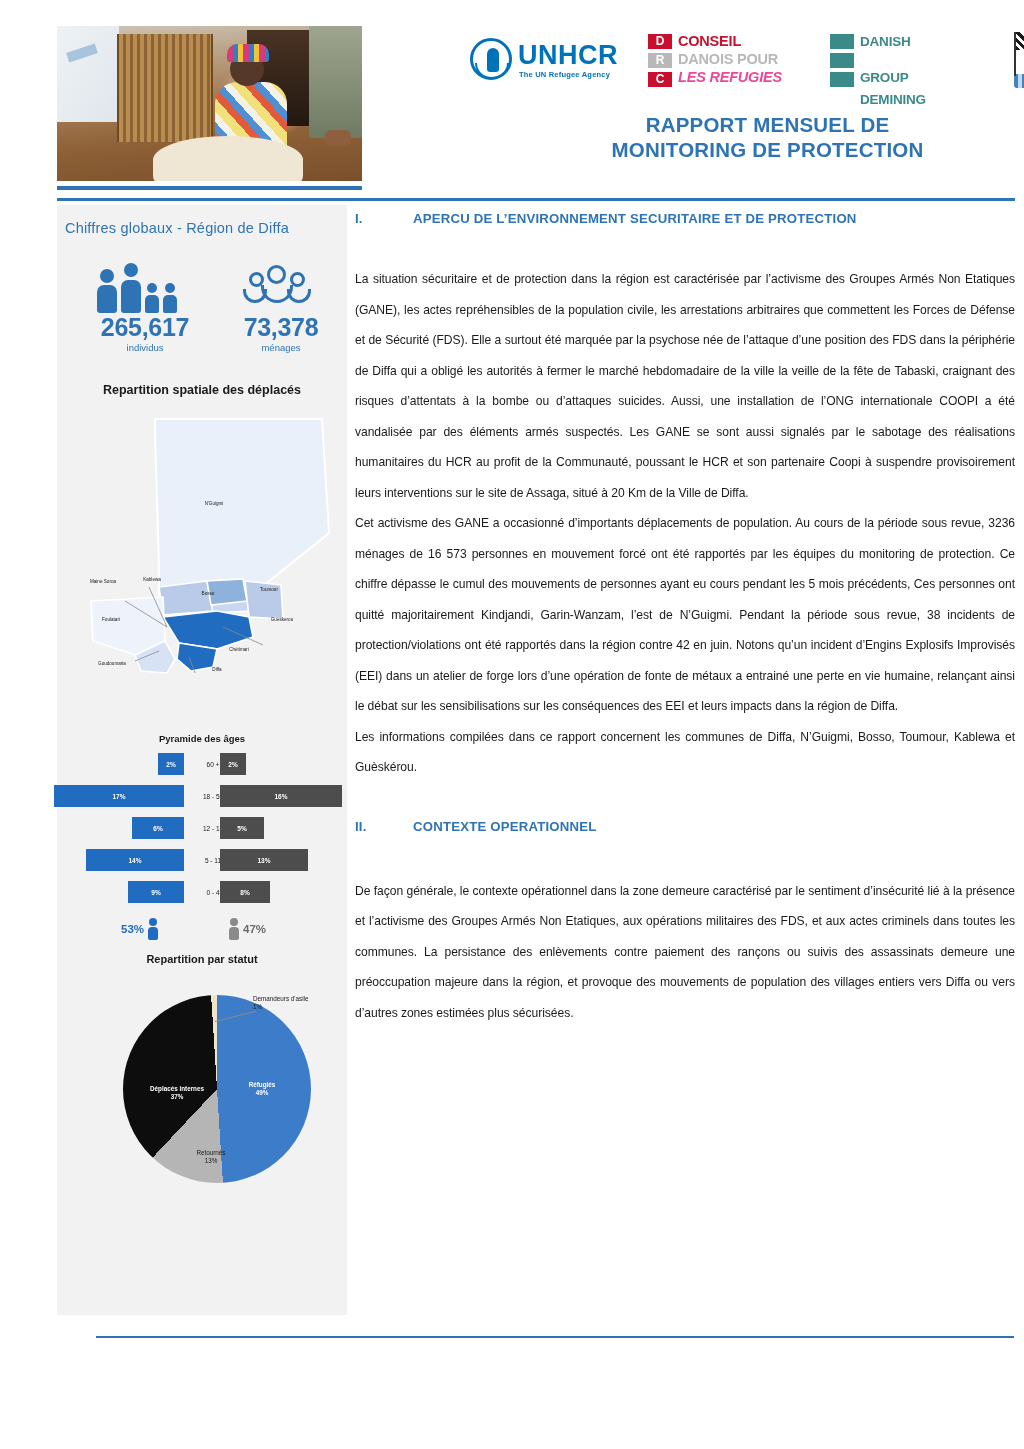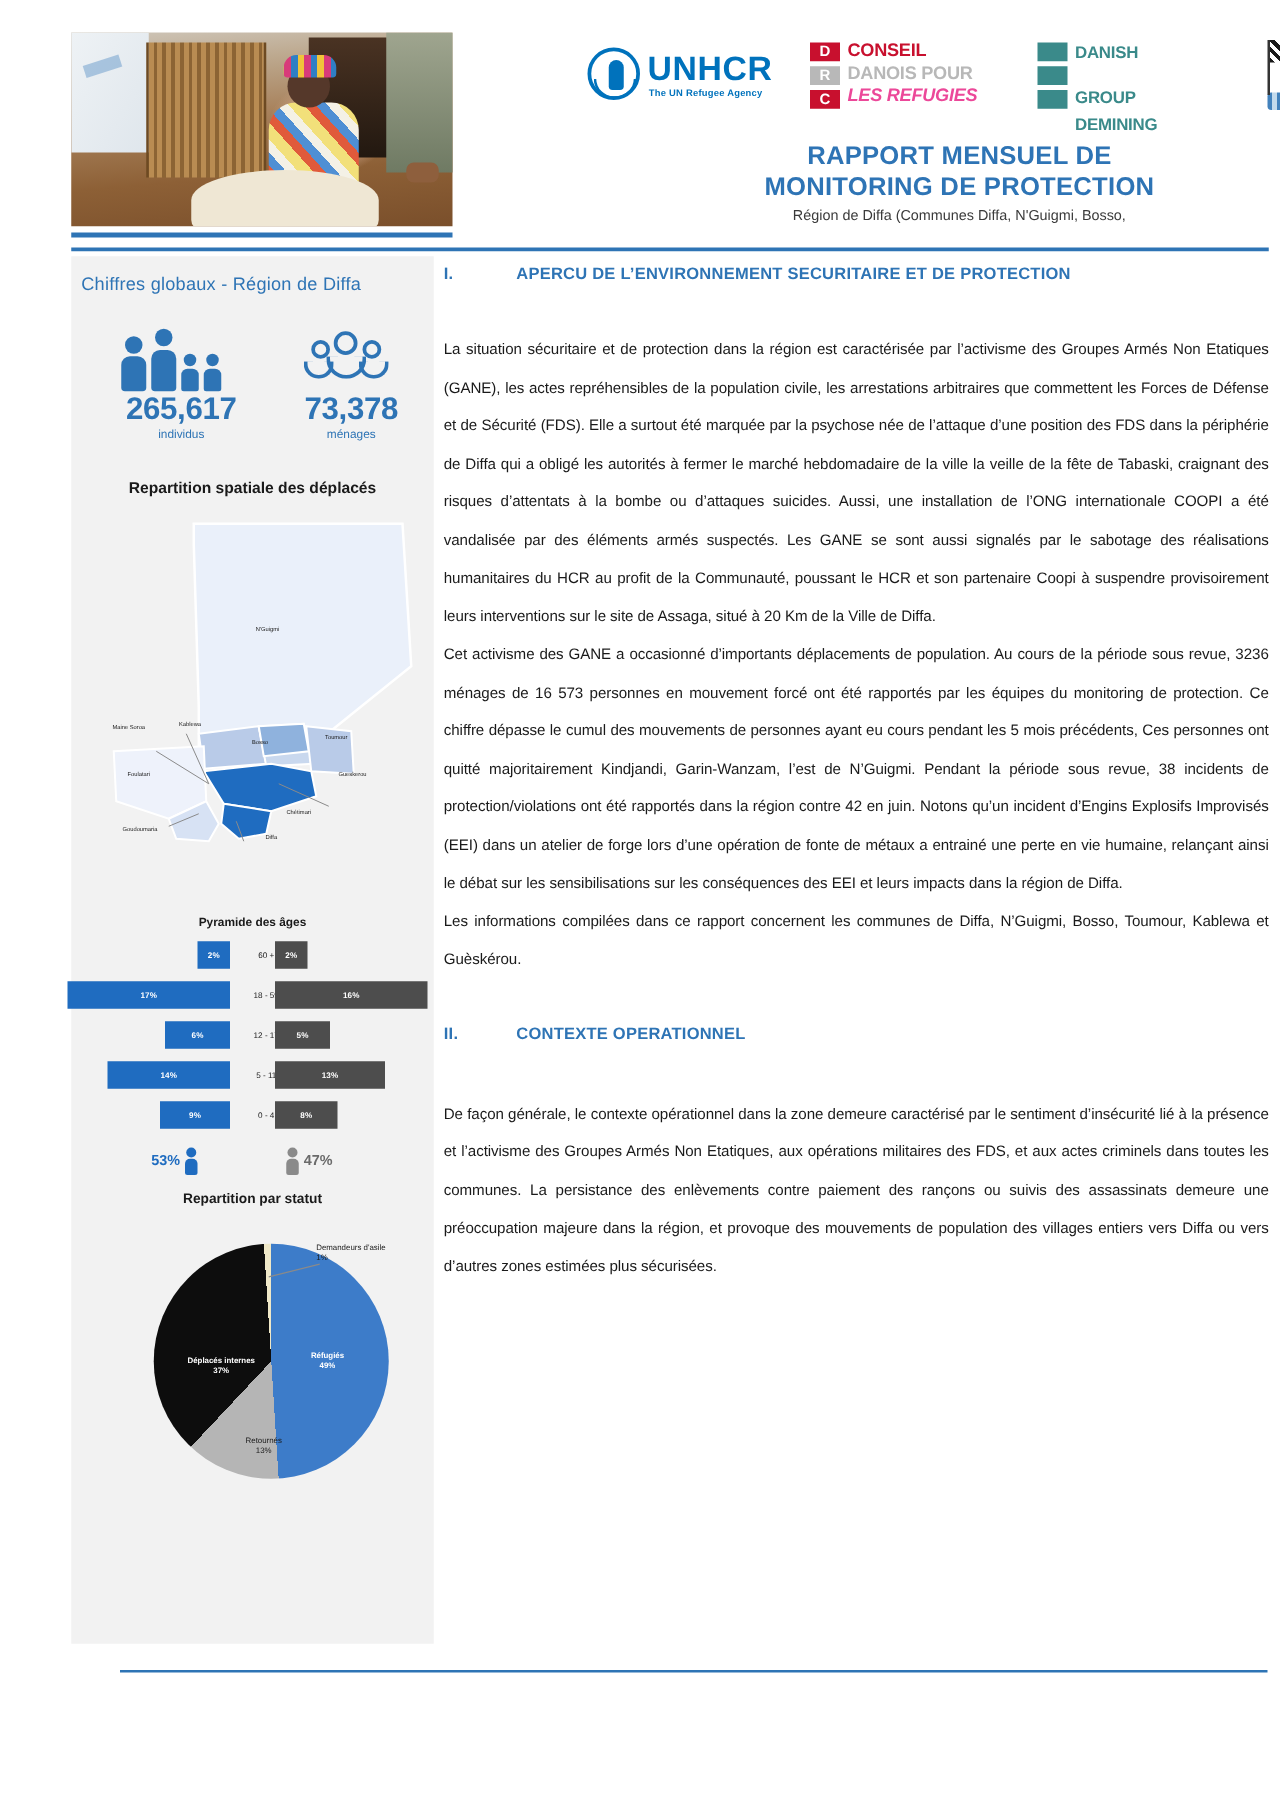--- a/index.html
+++ b/index.html
@@ -198,21 +198,20 @@
         <div class="cnd-wave"></div>
         <div class="cnd-pole"></div>
         <div class="cnd-flag"></div>
         <div class="cnd-txt"></div>
       </div>
     </div>
 
     <div class="title-block">
       <div class="title-main">RAPPORT MENSUEL DE</div>
       <div class="title-main">MONITORING DE PROTECTION</div>
-      <div class="title-sub">Région de Diffa (Communes Diffa, N'Guigmi, Bosso,</div>
     </div>
 
     <div class="header-rule"></div>
   </div>
 
   <div class="sidebar">
 
     <div class="side-title">Chiffres globaux - Région de Diffa</div>
 
     <div class="stats">

